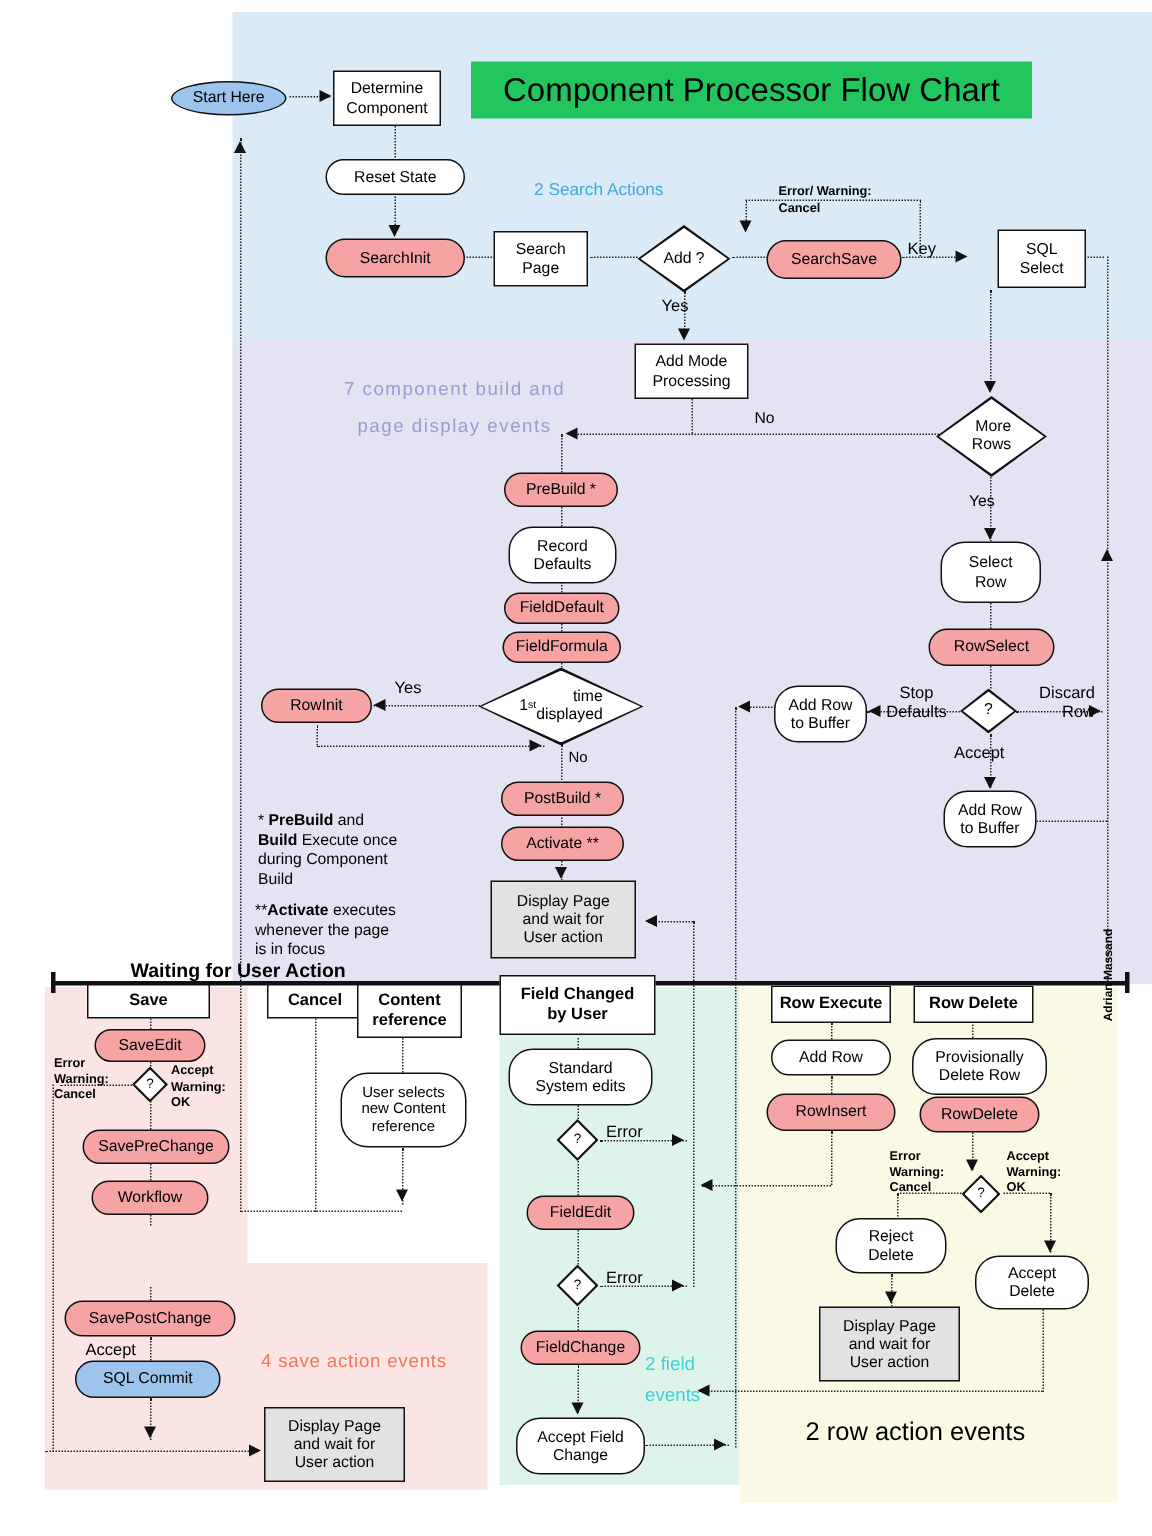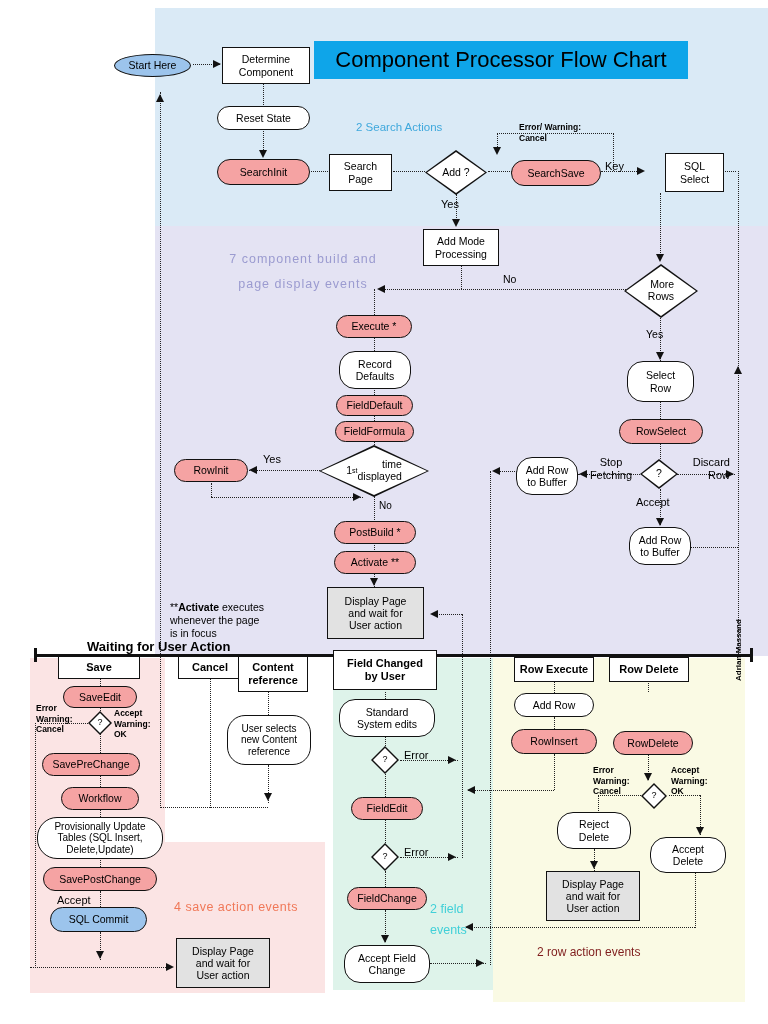--- a/index.html
+++ b/index.html
@@ -12,21 +12,21 @@
   .ah{position:absolute;width:0;height:0;z-index:4}
   .nd{position:absolute;box-sizing:border-box;display:flex;align-items:center;justify-content:center;
       text-align:center;font-size:10.5px;line-height:1.15;white-space:pre-line;z-index:5;
       background:#fff;border:1.3px solid #111}
   .st{border-radius:999px}
   .rr{border-radius:16px}
   .ell{border-radius:50%}
   .pink{background:#f5a3a3}
   .blu{background:#9cc4ec}
   .gray{background:#e2e2e2;border-width:1.8px}
-  .nb{border:none;background:#0ea5e9}
+  .nb{border:none;background:#22c55e}
   .hdr{font-weight:bold;font-size:11px;border-width:1.4px}
   .dia{position:absolute;z-index:5}
   .dia i{position:absolute;display:block}
   .db{inset:0;background:#111;clip-path:polygon(50% 0,100% 50%,50% 100%,0 50%)}
   .df{inset:2px;background:#fff;clip-path:polygon(50% 0,100% 50%,50% 100%,0 50%)}
   .dt{position:absolute;inset:0;display:flex;align-items:center;justify-content:center;
       white-space:pre-line;font-size:10.5px;line-height:1.1;text-align:right;z-index:6}
   .lbl{position:absolute;z-index:6;font-size:11px;line-height:1.2;white-space:pre-line}
   .sm{font-size:8.5px;font-weight:bold;text-align:left;line-height:1.25}
   .cap{position:absolute;z-index:6;white-space:pre-line}
@@ -42,21 +42,21 @@
   <div class="region" style="left:155px;top:8px;width:613px;height:218px;background:#daeaf6"></div>
   <div class="region" style="left:155px;top:226px;width:613px;height:430px;background:#e4e3f3"></div>
   <div class="region" style="left:30px;top:658px;width:135px;height:190px;background:#fbe4e4"></div>
   <div class="region" style="left:30px;top:842px;width:295px;height:151px;background:#fbe4e4"></div>
   <div class="region" style="left:333px;top:658px;width:160px;height:332px;background:#def3ea"></div>
   <div class="region" style="left:493px;top:658px;width:252px;height:344px;background:#fafae4"></div>
 
   <div class="nd nb" style="left:314px;top:41px;width:374px;height:38px;font-size:22px">Component Processor Flow Chart</div>
 
   <div class="nd ell blu" style="left:114px;top:54px;width:77px;height:23px">Start Here</div>
-  <div class="nd" style="left:222px;top:47px;width:88px;height:37px">Determine
+  <div class="nd" style="left:222px;top:47px;width:72px;height:37px">Determine
 Component</div>
   <div class="nd st" style="left:217px;top:106px;width:93px;height:24px">Reset State</div>
   <div class="cap" style="left:356px;top:121px;width:120px;color:#3fa8dc;font-size:11.5px">2 Search Actions</div>
   <div class="nd st pink" style="left:217px;top:159px;width:93px;height:26px">SearchInit</div>
   <div class="nd" style="left:329px;top:154px;width:63px;height:37px">Search
 Page</div>
   <div class="dia" style="left:425px;top:150px;width:62px;height:45px">
       <i class="db"></i>
       <i class="df"></i>
       <span class="dt">Add ?</span>
@@ -83,48 +83,52 @@
   <div class="lbl" style="left:646px;top:328px;font-size:10.5px">Yes</div>
   <div class="nd rr" style="left:627px;top:361px;width:67px;height:41px">Select
 Row</div>
   <div class="nd st pink" style="left:619px;top:419px;width:84px;height:25px">RowSelect</div>
   <div class="dia" style="left:640px;top:459px;width:38px;height:30px">
       <i class="db"></i>
       <i class="df"></i>
       <span class="dt">?</span>
     </div>
   <div class="lbl" style="left:584px;top:456px;width:54px;text-align:center">Stop
-Fetching</div>
+Defaults</div>
   <div class="nd rr" style="left:516px;top:457px;width:62px;height:38px">Add Row
 to Buffer</div>
   <div class="lbl" style="left:678px;top:456px;width:52px;text-align:right">Discard
 Row</div>
   <div class="lbl" style="left:636px;top:496px">Accept</div>
   <div class="nd rr" style="left:629px;top:527px;width:62px;height:38px">Add Row
 to Buffer</div>
-  <div class="nd st pink" style="left:336px;top:315px;width:76px;height:23px">Execute *</div>
+  <div class="nd st pink" style="left:336px;top:315px;width:76px;height:23px">PreBuild *</div>
   <div class="nd rr" style="left:339px;top:351px;width:72px;height:38px">Record
 Defaults</div>
   <div class="nd st pink" style="left:336px;top:395px;width:77px;height:21px">FieldDefault</div>
   <div class="nd st pink" style="left:335px;top:421px;width:79px;height:21px">FieldFormula</div>
   <div class="dia" style="left:319px;top:445px;width:110px;height:52px">
       <i class="db"></i>
       <i class="df"></i>
       <span class="dt"><span>1</span><sup>st</sup><span> time
 displayed</span></span>
     </div>
   <div class="nd st pink" style="left:174px;top:459px;width:74px;height:23px">RowInit</div>
   <div class="lbl" style="left:263px;top:453px">Yes</div>
   <div class="lbl" style="left:379px;top:500px;font-size:10px">No</div>
   <div class="nd st pink" style="left:334px;top:521px;width:82px;height:23px">PostBuild *</div>
   <div class="nd st pink" style="left:334px;top:551px;width:82px;height:23px">Activate **</div>
   <div class="nd gray" style="left:327px;top:587px;width:97px;height:52px">Display Page
 and wait for
 User action</div>
 
+  <div class="note" style="left:172px;top:541px;width:130px"><span>* </span><b>PreBuild</b><span> and
+</span><b>Build</b><span> Execute once
+during Component
+Build</span></div>
   <div class="note" style="left:170px;top:601px;width:134px"><span>**</span><b>Activate</b><span> executes
 whenever the page
 is in focus</span></div>
 
   <div class="cap" style="left:87px;top:639px;font-size:13px;font-weight:bold">Waiting for User Action</div>
   <div class="bar" style="left:35px;top:654px;width:717px;height:3px"></div>
   <div class="bar" style="left:34px;top:648px;width:3px;height:14px"></div>
   <div class="bar" style="left:750px;top:648px;width:3px;height:14px"></div>
   <div class="author" style="left:698px;top:644px;width:84px;height:12px;transform:rotate(-90deg)">Adrian Massand</div>
 
@@ -142,25 +146,22 @@
 Warning:
 Cancel</div>
   <div class="dia" style="left:88px;top:711px;width:24px;height:24px">
       <i class="db"></i>
       <i class="df"></i>
       <span class="dt" style="font-size:9px">?</span>
     </div>
   <div class="lbl sm" style="left:114px;top:708px;width:52px">Accept
 Warning:
 OK</div>
-  <div class="nd st pink" style="left:42px;top:753px;width:98px;height:23px">SavePreChange</div>
+  <div class="nd st pink" style="left:55px;top:753px;width:98px;height:23px">SavePreChange</div>
   <div class="nd st pink" style="left:61px;top:787px;width:78px;height:23px">Workflow</div>
-  <div class="nd rr" style="left:37px;top:817px;width:126px;height:42px;border-radius:20px;font-size:10px">Provisionally Update
-Tables (SQL Insert,
-Delete,Update)</div>
   <div class="nd st pink" style="left:43px;top:867px;width:114px;height:24px">SavePostChange</div>
   <div class="lbl" style="left:57px;top:894px">Accept</div>
   <div class="nd st blu" style="left:50px;top:907px;width:97px;height:25px">SQL Commit</div>
   <div class="cap" style="left:174px;top:900px;width:155px;color:#f07858;font-size:12.5px;letter-spacing:0.5px">4 save action events</div>
   <div class="nd gray" style="left:176px;top:938px;width:94px;height:50px">Display Page
 and wait for
 User action</div>
 
   <div class="nd rr" style="left:227px;top:715px;width:84px;height:50px;border-radius:18px;font-size:10px">User selects
 new Content
@@ -182,40 +183,42 @@
     </div>
   <div class="lbl" style="left:404px;top:846px">Error</div>
   <div class="nd st pink" style="left:347px;top:887px;width:80px;height:23px">FieldChange</div>
   <div class="cap" style="left:430px;top:899px;width:60px;color:#41d0d8;font-size:12.5px;line-height:1.7">2 field
 events</div>
   <div class="nd rr" style="left:344px;top:945px;width:86px;height:38px">Accept Field
 Change</div>
 
   <div class="nd st" style="left:514px;top:693px;width:80px;height:24px">Add Row</div>
   <div class="nd st pink" style="left:511px;top:729px;width:86px;height:25px">RowInsert</div>
+  <div class="nd rr" style="left:608px;top:692px;width:90px;height:38px">Provisionally
+Delete Row</div>
   <div class="nd st pink" style="left:613px;top:731px;width:80px;height:24px">RowDelete</div>
   <div class="lbl sm" style="left:593px;top:765px;width:52px">Error
 Warning:
 Cancel</div>
   <div class="dia" style="left:641px;top:783px;width:26px;height:26px">
       <i class="db"></i>
       <i class="df"></i>
       <span class="dt" style="font-size:9px">?</span>
     </div>
   <div class="lbl sm" style="left:671px;top:765px;width:52px">Accept
 Warning:
 OK</div>
   <div class="nd rr" style="left:557px;top:812px;width:74px;height:37px">Reject
 Delete</div>
   <div class="nd rr" style="left:650px;top:837px;width:76px;height:36px">Accept
 Delete</div>
   <div class="nd gray" style="left:546px;top:871px;width:94px;height:50px">Display Page
 and wait for
 User action</div>
-  <div class="cap" style="left:537px;top:945px;width:170px;color:#7f1d1d;font-size:12px">2 row action events</div>
+  <div class="cap" style="left:537px;top:945px;width:170px;color:#000000;font-size:17px">2 row action events</div>
 
 <i class="lh" style="left: 193px; top: 64px; width: 27px;"></i>
     <i class="lh" style="left: 311px; top: 171px; width: 19px;"></i>
     <i class="lh" style="left: 393px; top: 171px; width: 32px;"></i>
     <i class="lh" style="left: 488px; top: 171px; width: 24px;"></i>
     <i class="lh" style="left: 601px; top: 171px; width: 42px;"></i>
     <i class="lh" style="left: 497px; top: 133px; width: 117px;"></i>
     <i class="lh" style="left: 712px; top: 171px; width: 24px;"></i>
     <i class="lh" style="left: 380px; top: 289px; width: 246px;"></i>
     <i class="lh" style="left: 249px; top: 470px; width: 71px;"></i>

